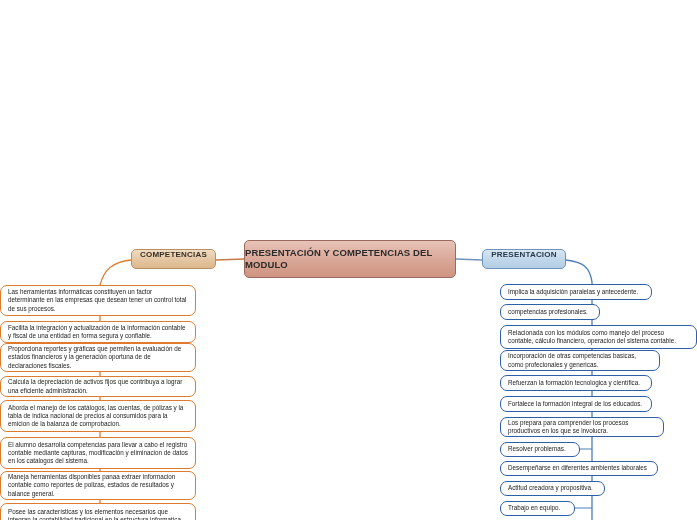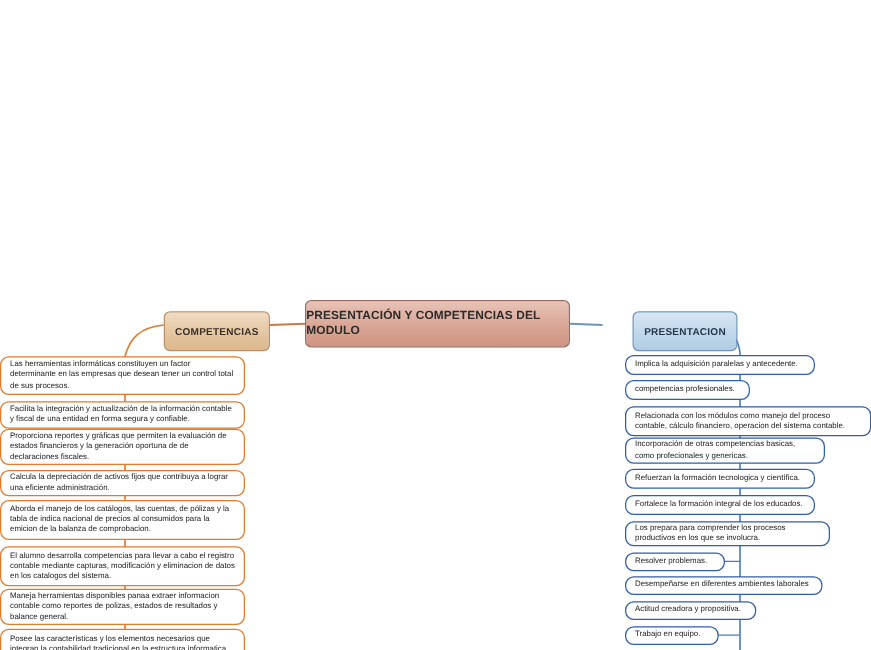--- a/index.html
+++ b/index.html
@@ -49,46 +49,44 @@
     font-size: 9.5px;
     font-weight: bold;
     color: #2b2b2b;
     line-height: 12px;
     letter-spacing: .1px;
   }
 
   
   .branch-node {
     position: absolute;
-    height: 32px;
+    height: 20px;
     border-radius: 5px;
     box-sizing: border-box;
     display: flex;
-    align-items: center;
     justify-content: center;
     font-size: 8px;
     font-weight: bold;
     letter-spacing: .2px;
   }
   .branch-left {
     left: 131px;
     top: 249px;
     width: 85px;
     border: 1px solid #b98f68;
     background: linear-gradient(to bottom, #f0dcc2 0%, #e3c49f 60%, #dcb88c 100%);
     color: #3a2f25;
   }
   .branch-right {
     left: 482px;
     top: 249px;
     width: 84px;
     border: 1px solid #6f93bb;
     background: linear-gradient(to bottom, #d8e6f3 0%, #bed6ea 60%, #b2cde4 100%);
     color: #26384a;
-    margin-left: 24px;
   }
 
   
   .leaf {
     position: absolute;
     box-sizing: border-box;
     border-radius: 7px;
     background: #ffffff;
     display: flex;
     align-items: center;

